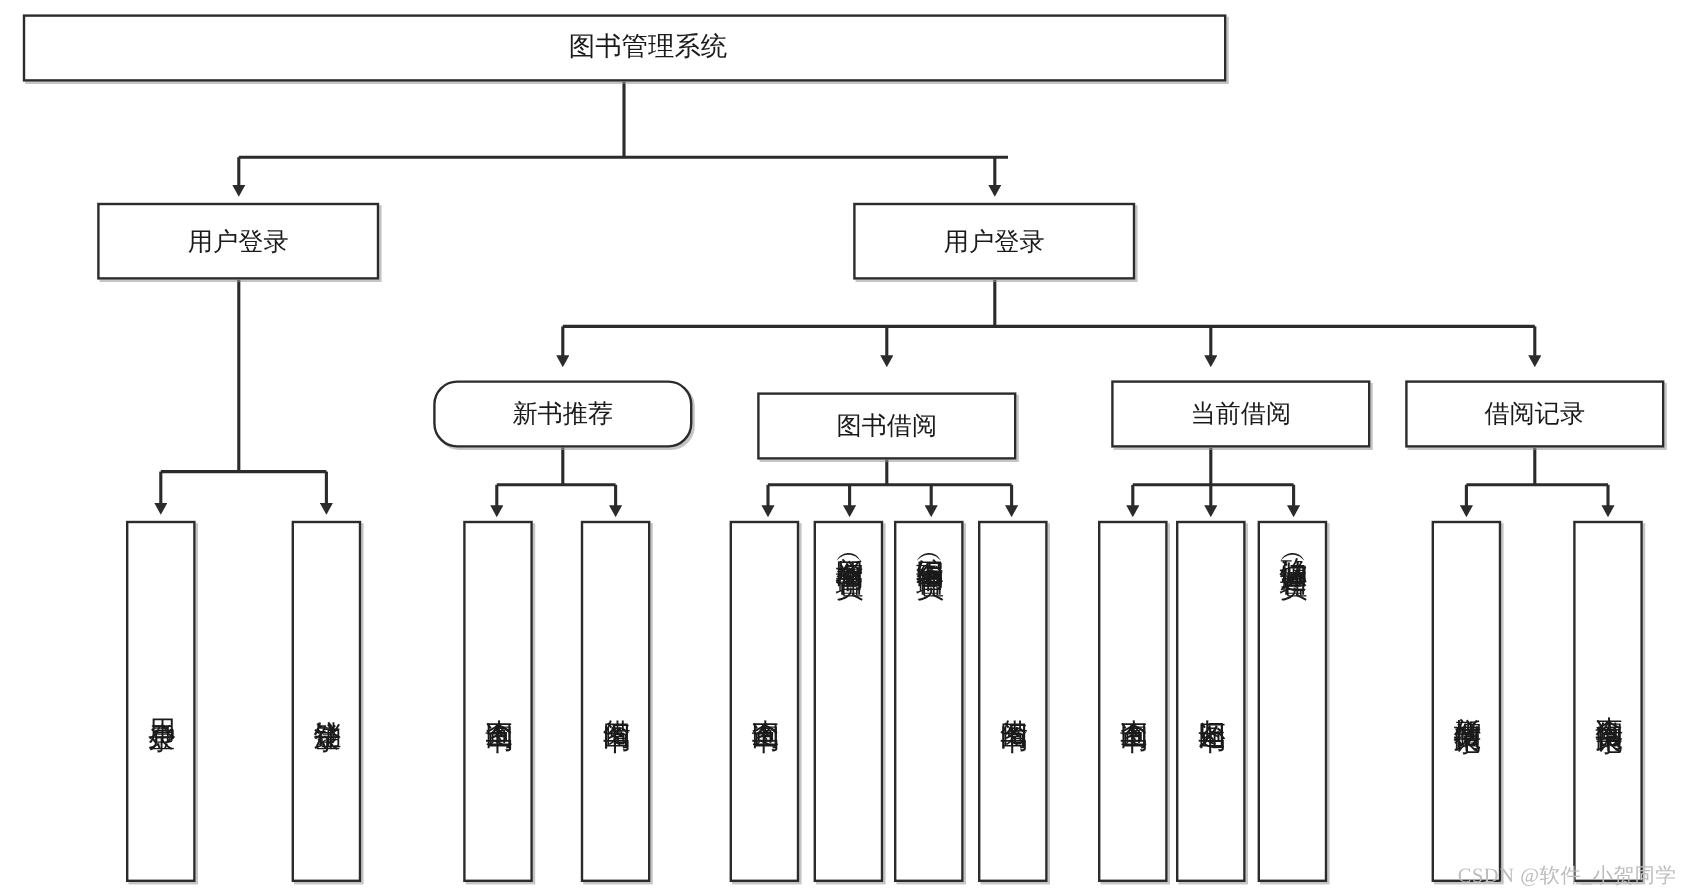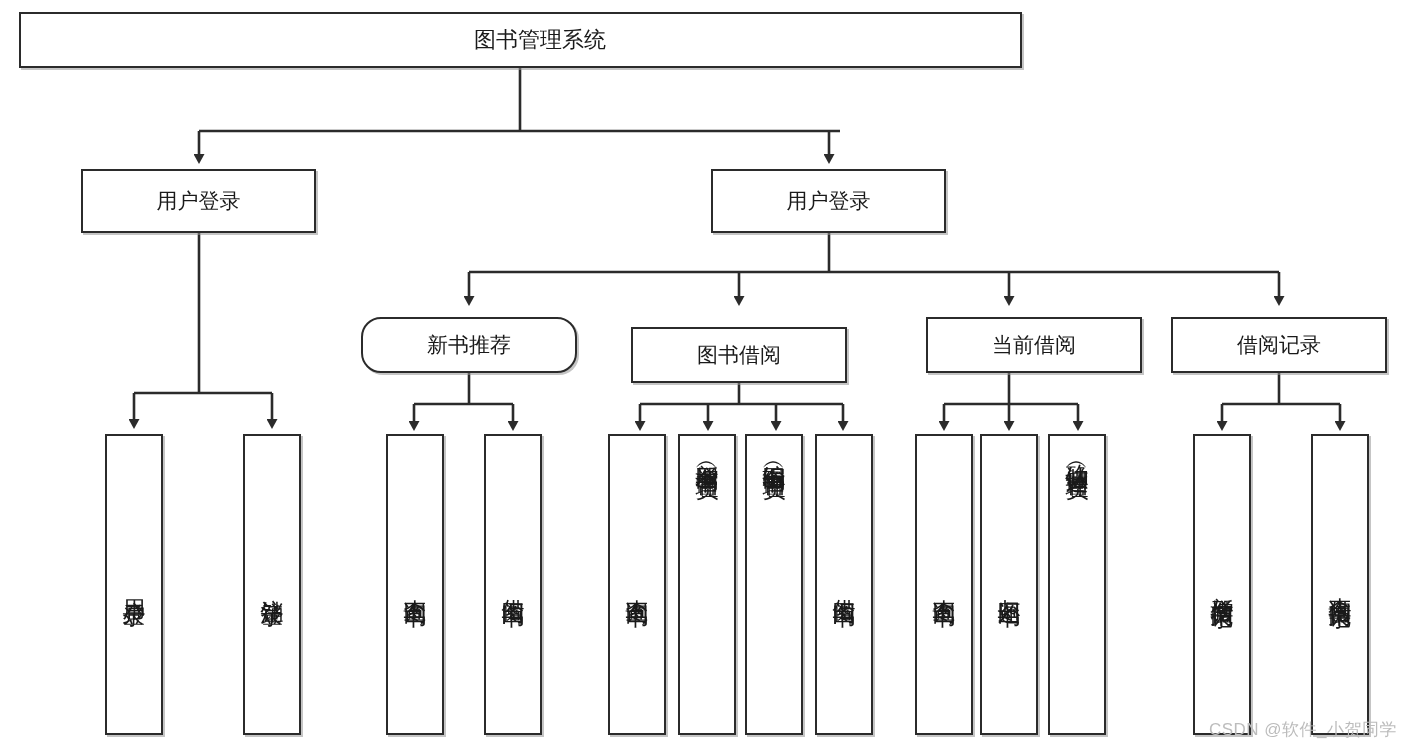--- a/index.html
+++ b/index.html
@@ -70,21 +70,21 @@
   }
   #watermark {
     position: absolute;
     right: 8px;
     bottom: 6px;
     font-size: 17px;
     color: #bcbcbc;
     letter-spacing: 0.5px;
     z-index: 5;
     white-space: nowrap;
-    font-family: Liberation Sans, sans-serif;
+    font-family: Liberation Serif, serif;
   }
 </style>
 </head>
 <body>
 
 <div id="diagram-root">
 
   <svg id="edge-layer" viewBox="0 0 1405 747" width="1405" height="747" aria-hidden="true">
     <defs>
       <marker id="arrow" markerWidth="10" markerHeight="11" refX="1" refY="5.5" orient="auto" markerUnits="userSpaceOnUse">

